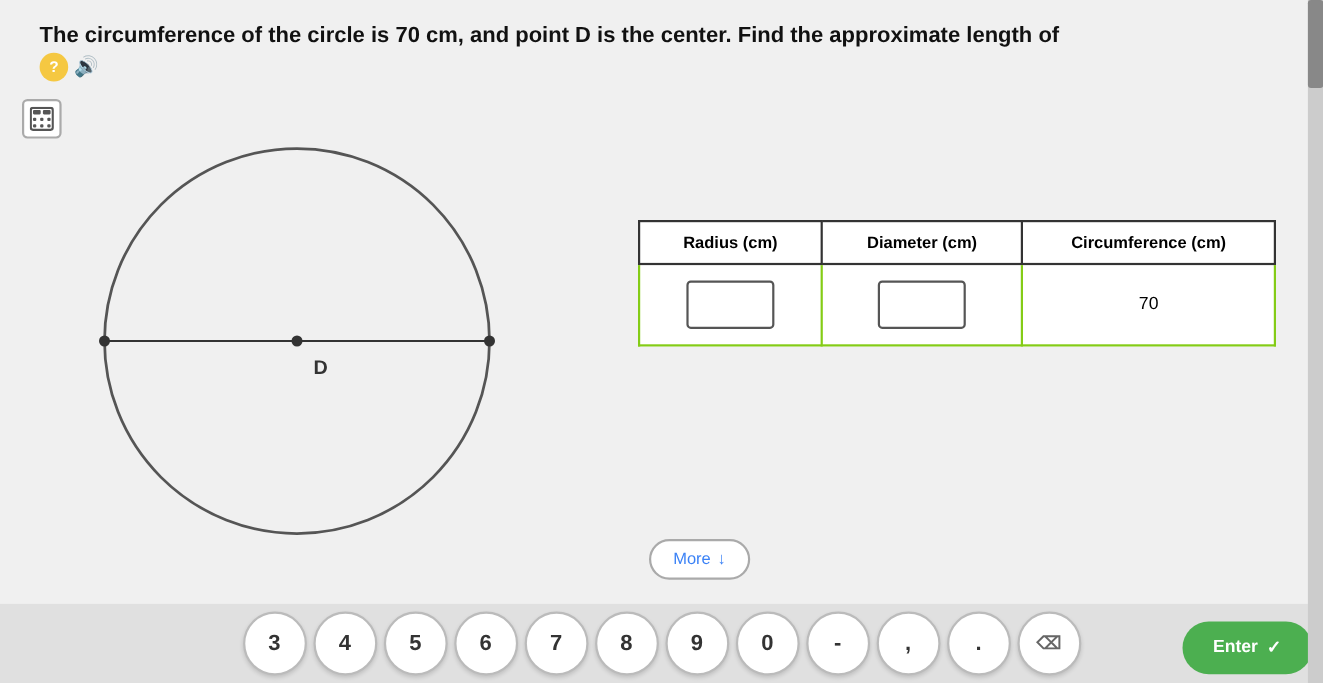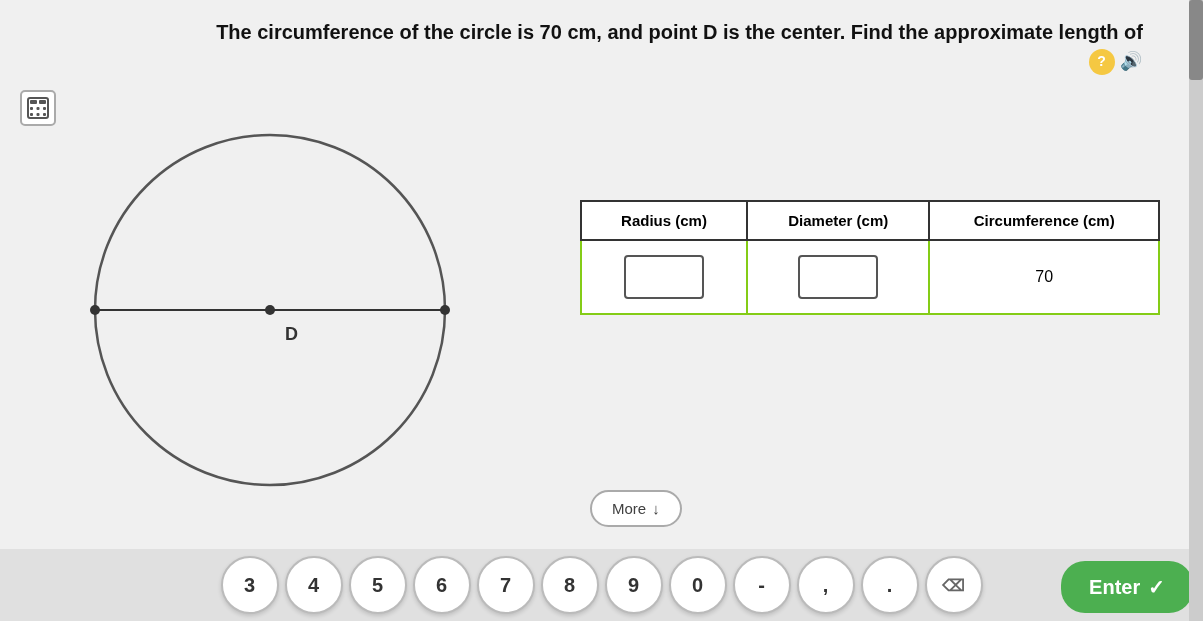--- a/index.html
+++ b/index.html
@@ -14,22 +14,22 @@
 
     .main-container {
       width: 1203px;
       height: 621px;
       background: #f0f0f0;
       position: relative;
     }
 
     
     .question-area {
-      text-align: right;
-      padding: 18px 60px 10px 60px;
+      text-align: left;
+      padding: 18px 60px 10px 36px;
       font-size: 20px;
       font-weight: bold;
       line-height: 1.4;
       color: #111;
     }
 
     .question-icons {
       display: inline-flex;
       align-items: center;
       gap: 6px;
@@ -128,21 +128,21 @@
       left: 590px;
       background: #fff;
       border: 2px solid #aaa;
       border-radius: 20px;
       padding: 8px 20px;
       font-size: 15px;
       cursor: pointer;
       display: flex;
       align-items: center;
       gap: 6px;
-      color: #404040;
+      color: #3b82f6;
       font-weight: 500;
     }
 
     
     .keypad {
       position: absolute;
       bottom: 0;
       left: 0;
       right: 0;
       height: 72px;
@@ -177,21 +177,21 @@
 
     .enter-btn {
       position: absolute;
       bottom: 8px;
       right: 10px;
       background: #4caf50;
       color: #fff;
       border: none;
       border-radius: 24px;
       padding: 14px 28px;
-      font-size: 20px;
+      font-size: 16px;
       font-weight: bold;
       cursor: pointer;
       display: flex;
       align-items: center;
       gap: 8px;
     }
 
     
     .circle-svg {
       width: 100%;

